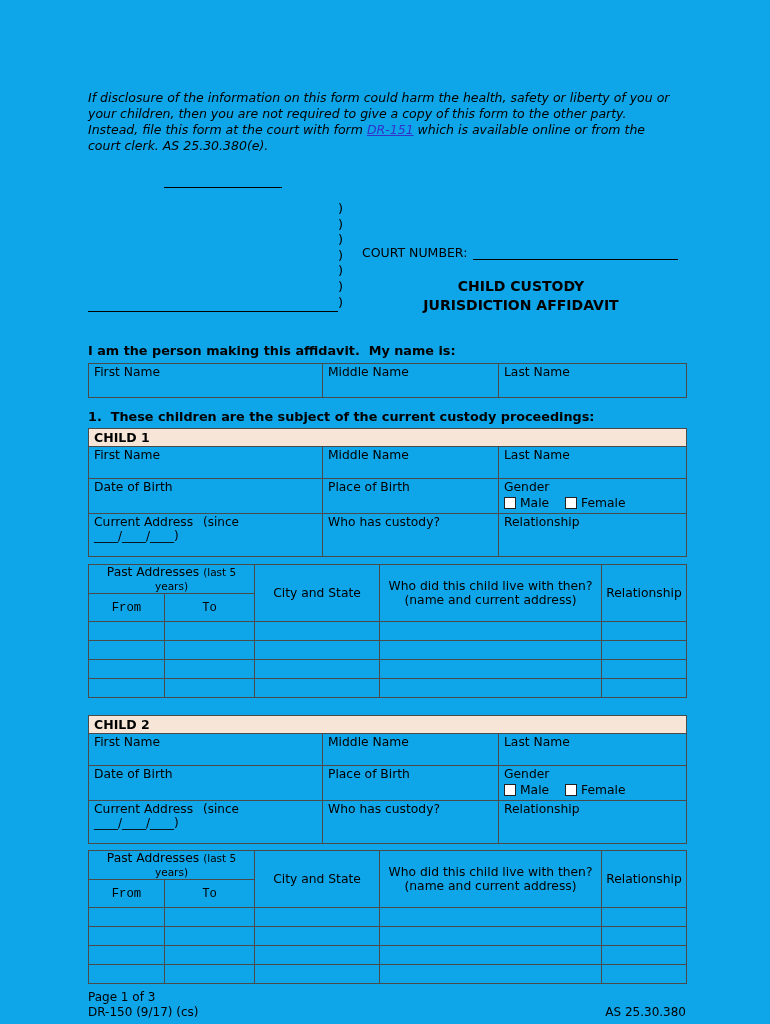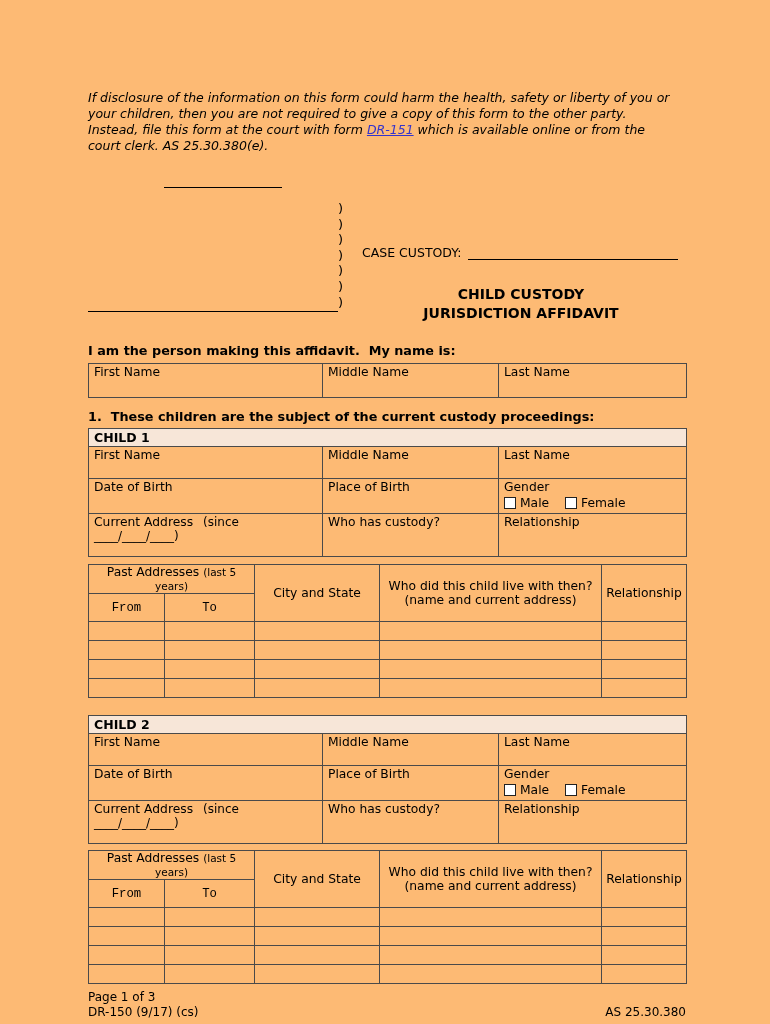--- a/index.html
+++ b/index.html
@@ -3,42 +3,42 @@
 <meta charset="utf-8">
 <style>
   :root{
     --border:#4a4a4a;
     --peach:#f7e6d8;
     --link:#3333cc;
   }
   *{box-sizing:border-box;}
   html,body{margin:0;padding:0;background:#e8e8e8;}
   .page{
-    width:770px;height:1024px;background:#fdba74;position:relative;
+    width:770px;height:1024px;background:#0ea5e9;position:relative;
     font-family:"DejaVu Sans","Liberation Sans",sans-serif;color:#000;
     margin:0 auto;overflow:hidden;
   }
   .content{position:absolute;left:88px;top:90px;width:598px;}
   .pre{white-space:pre-wrap;}
 
   
   .intro{font-style:italic;font-size:12.5px;line-height:16px;width:592px;margin:0;}
   .intro a{color:var(--link);text-decoration:underline;cursor:pointer;}
 
   
   .court-line{margin-top:20px;font-size:12.5px;display:flex;align-items:flex-end;padding-left:70px;}
   .court-line .blank{flex:0 0 118px;border-bottom:1.5px solid #000;height:14px;margin-left:6px;}
 
   
   .caption{position:relative;height:115px;margin-top:13px;font-size:12.5px;}
   .paren-stack{position:absolute;left:250px;top:0;line-height:15.6px;font-size:13px;}
   .paren-stack span{display:block;}
   .case-number-row{position:absolute;left:274px;top:44px;display:flex;align-items:flex-end;width:316px;}
   .case-number-row .blank{flex:1;border-bottom:1px solid #000;height:13px;margin-left:6px;}
-  .caption-title{position:absolute;left:288px;top:84px;width:290px;text-align:center;
+  .caption-title{position:absolute;left:288px;top:76px;width:290px;text-align:center;
                  font-weight:bold;font-size:14px;line-height:19px;}
   .party-blank{position:absolute;left:0;bottom:4px;width:250px;border-bottom:1px solid #000;height:12px;}
 
   
   .heading{font-weight:bold;font-size:12.8px;margin:0;}
   .affiant-heading{margin-top:27px;}
   .section-heading{margin-top:11px;}
 
   
   table{border-collapse:collapse;table-layout:fixed;width:598px;}
@@ -92,21 +92,21 @@
       <div class="paren-stack">
         <span>)</span>
         <span>)</span>
         <span>)</span>
         <span>)</span>
         <span>)</span>
         <span>)</span>
         <span>)</span>
       </div>
       <div class="case-number-row">
-        <span>CASE CUSTODY:</span>
+        <span>COURT NUMBER:</span>
         <span class="blank"></span>
       </div>
       <div class="caption-title">
         <div>CHILD CUSTODY</div>
         <div>JURISDICTION AFFIDAVIT</div>
       </div>
       <div class="party-blank"></div>
     </div>
 
     <p class="heading affiant-heading pre">I am the person making this affidavit.  My name is:</p>

